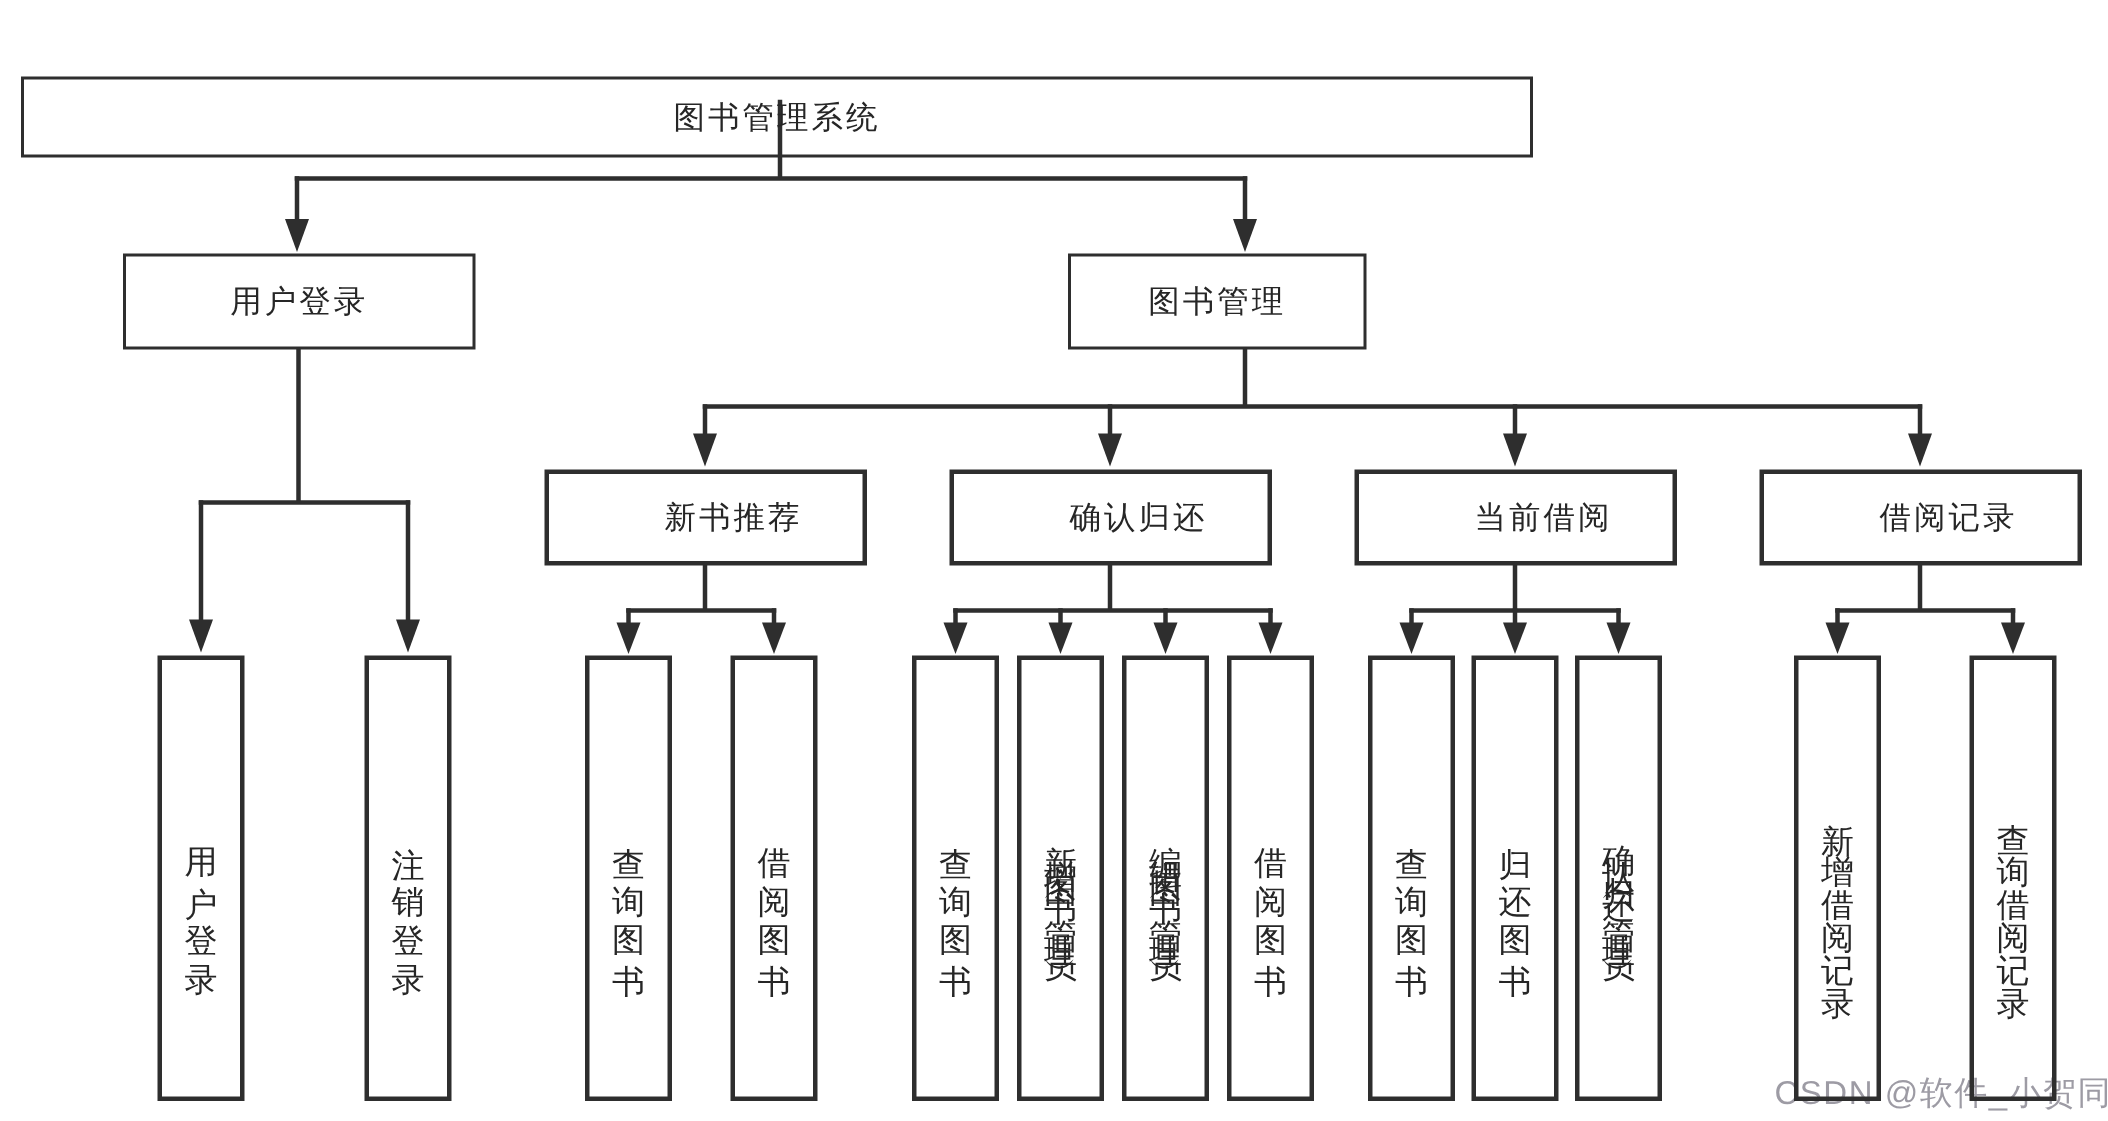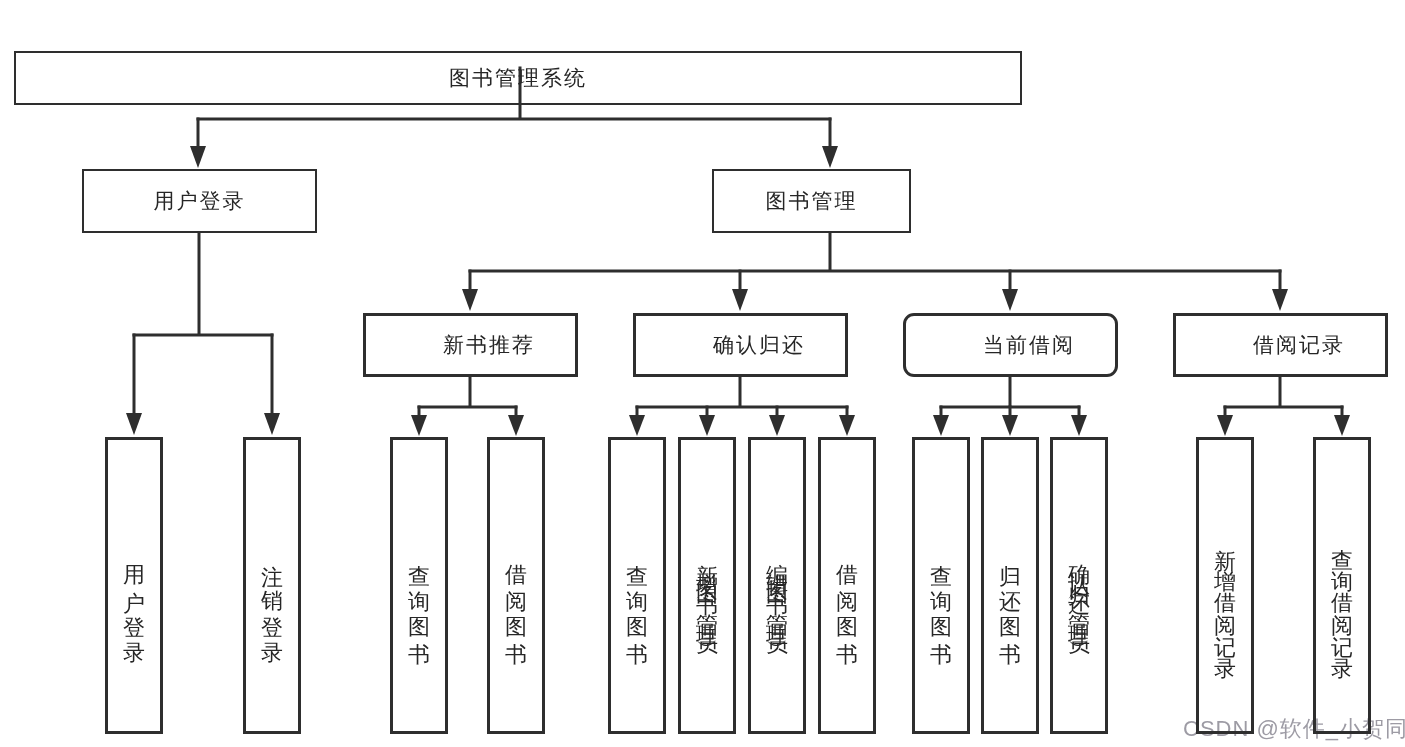--- a/index.html
+++ b/index.html
@@ -114,21 +114,21 @@
   <div class="node" style="left:712px;top:169px;width:199px;height:64px;">
     <span>图书管理</span>
   </div>
 
   <div class="node l3" style="left:363px;top:313px;width:215px;height:64px;">
     <span>新书推荐</span>
   </div>
   <div class="node l3" style="left:633px;top:313px;width:215px;height:64px;">
     <span>确认归还</span>
   </div>
-  <div class="node l3" style="left:903px;top:313px;width:215px;height:64px;border-radius:11px;">
+  <div class="node l3" style="left:903px;top:313px;width:215px;height:64px;">
     <span>当前借阅</span>
   </div>
   <div class="node l3" style="left:1173px;top:313px;width:215px;height:64px;">
     <span>借阅记录</span>
   </div>
 
   <div class="leaf" style="left:105px;">
     <span class="ls4">用户登录</span>
   </div>
   <div class="leaf" style="left:243px;">

